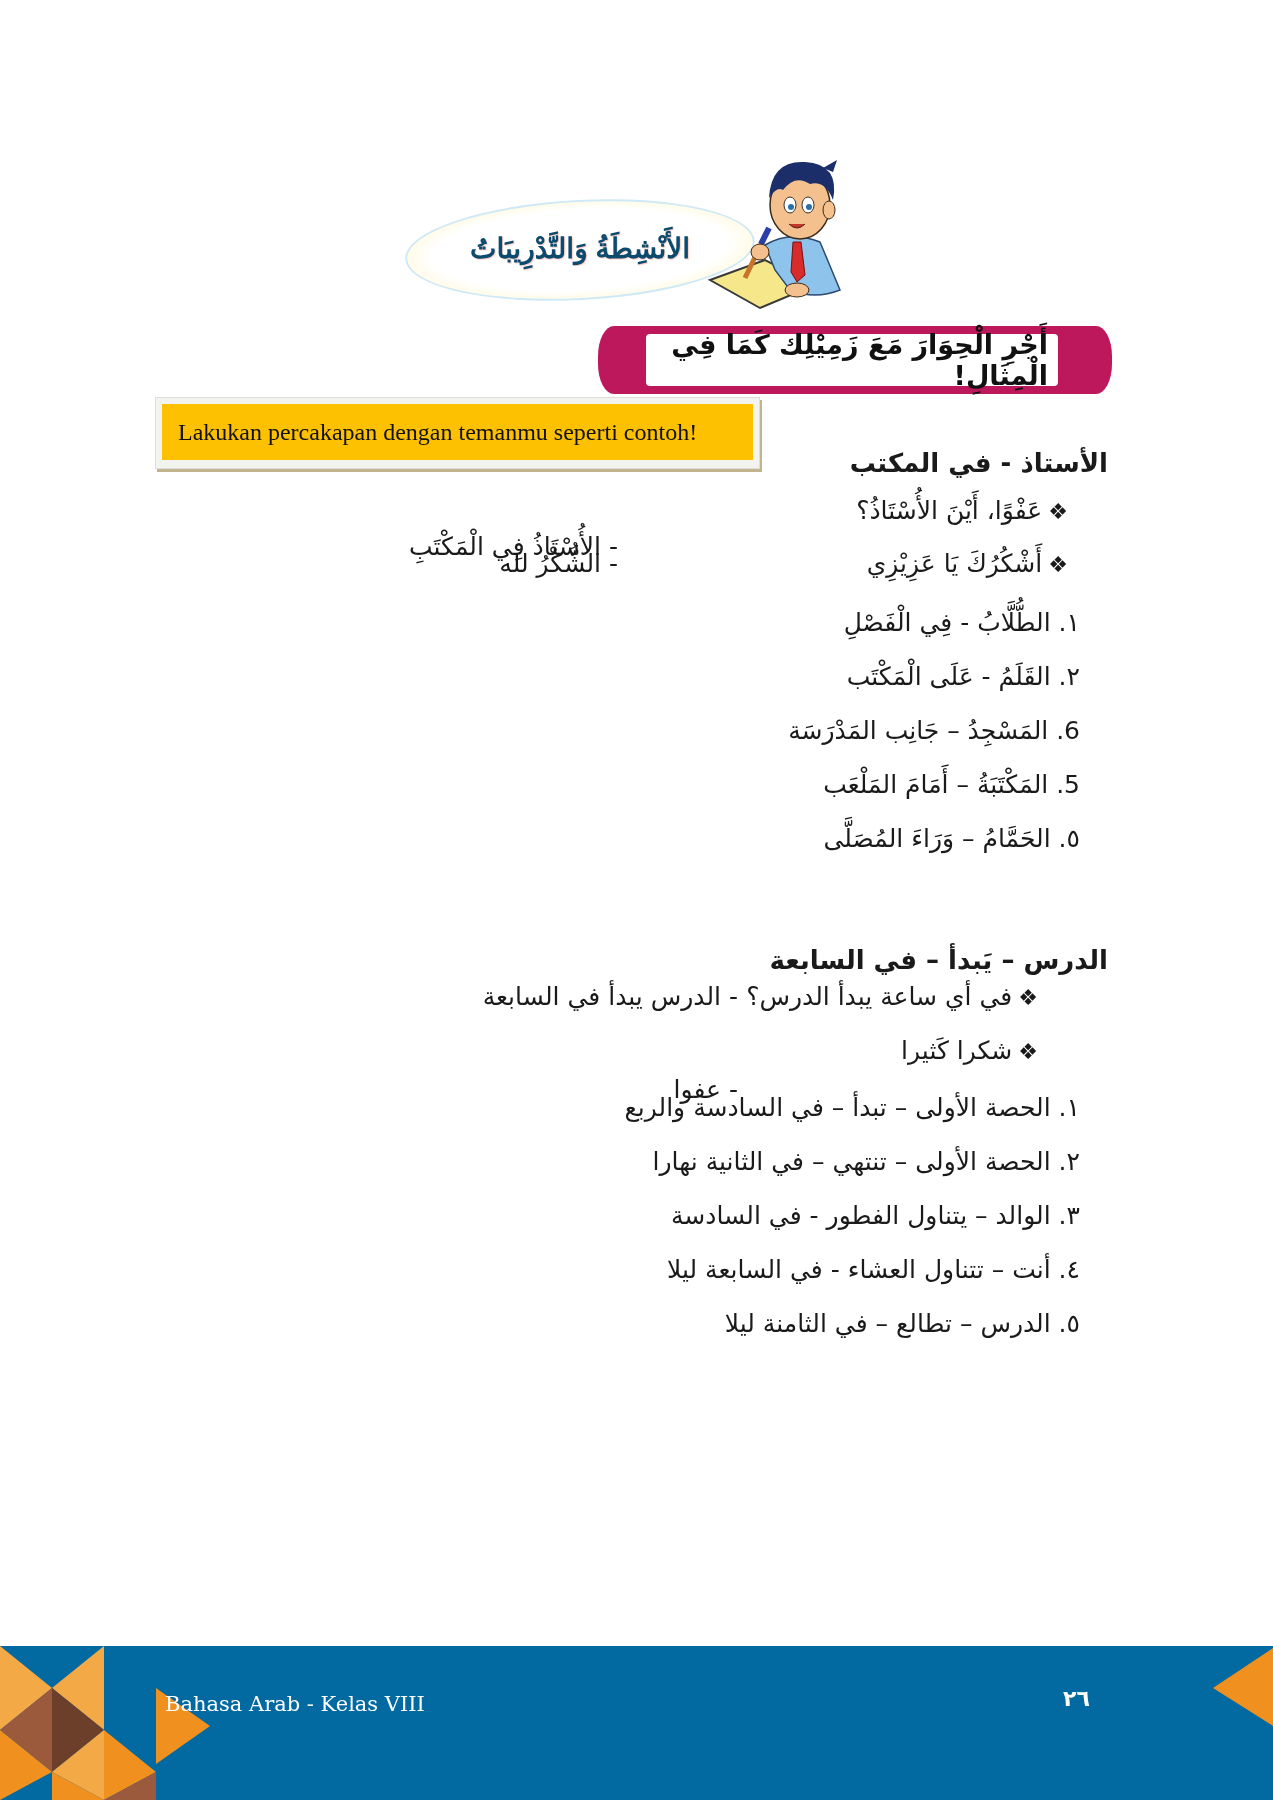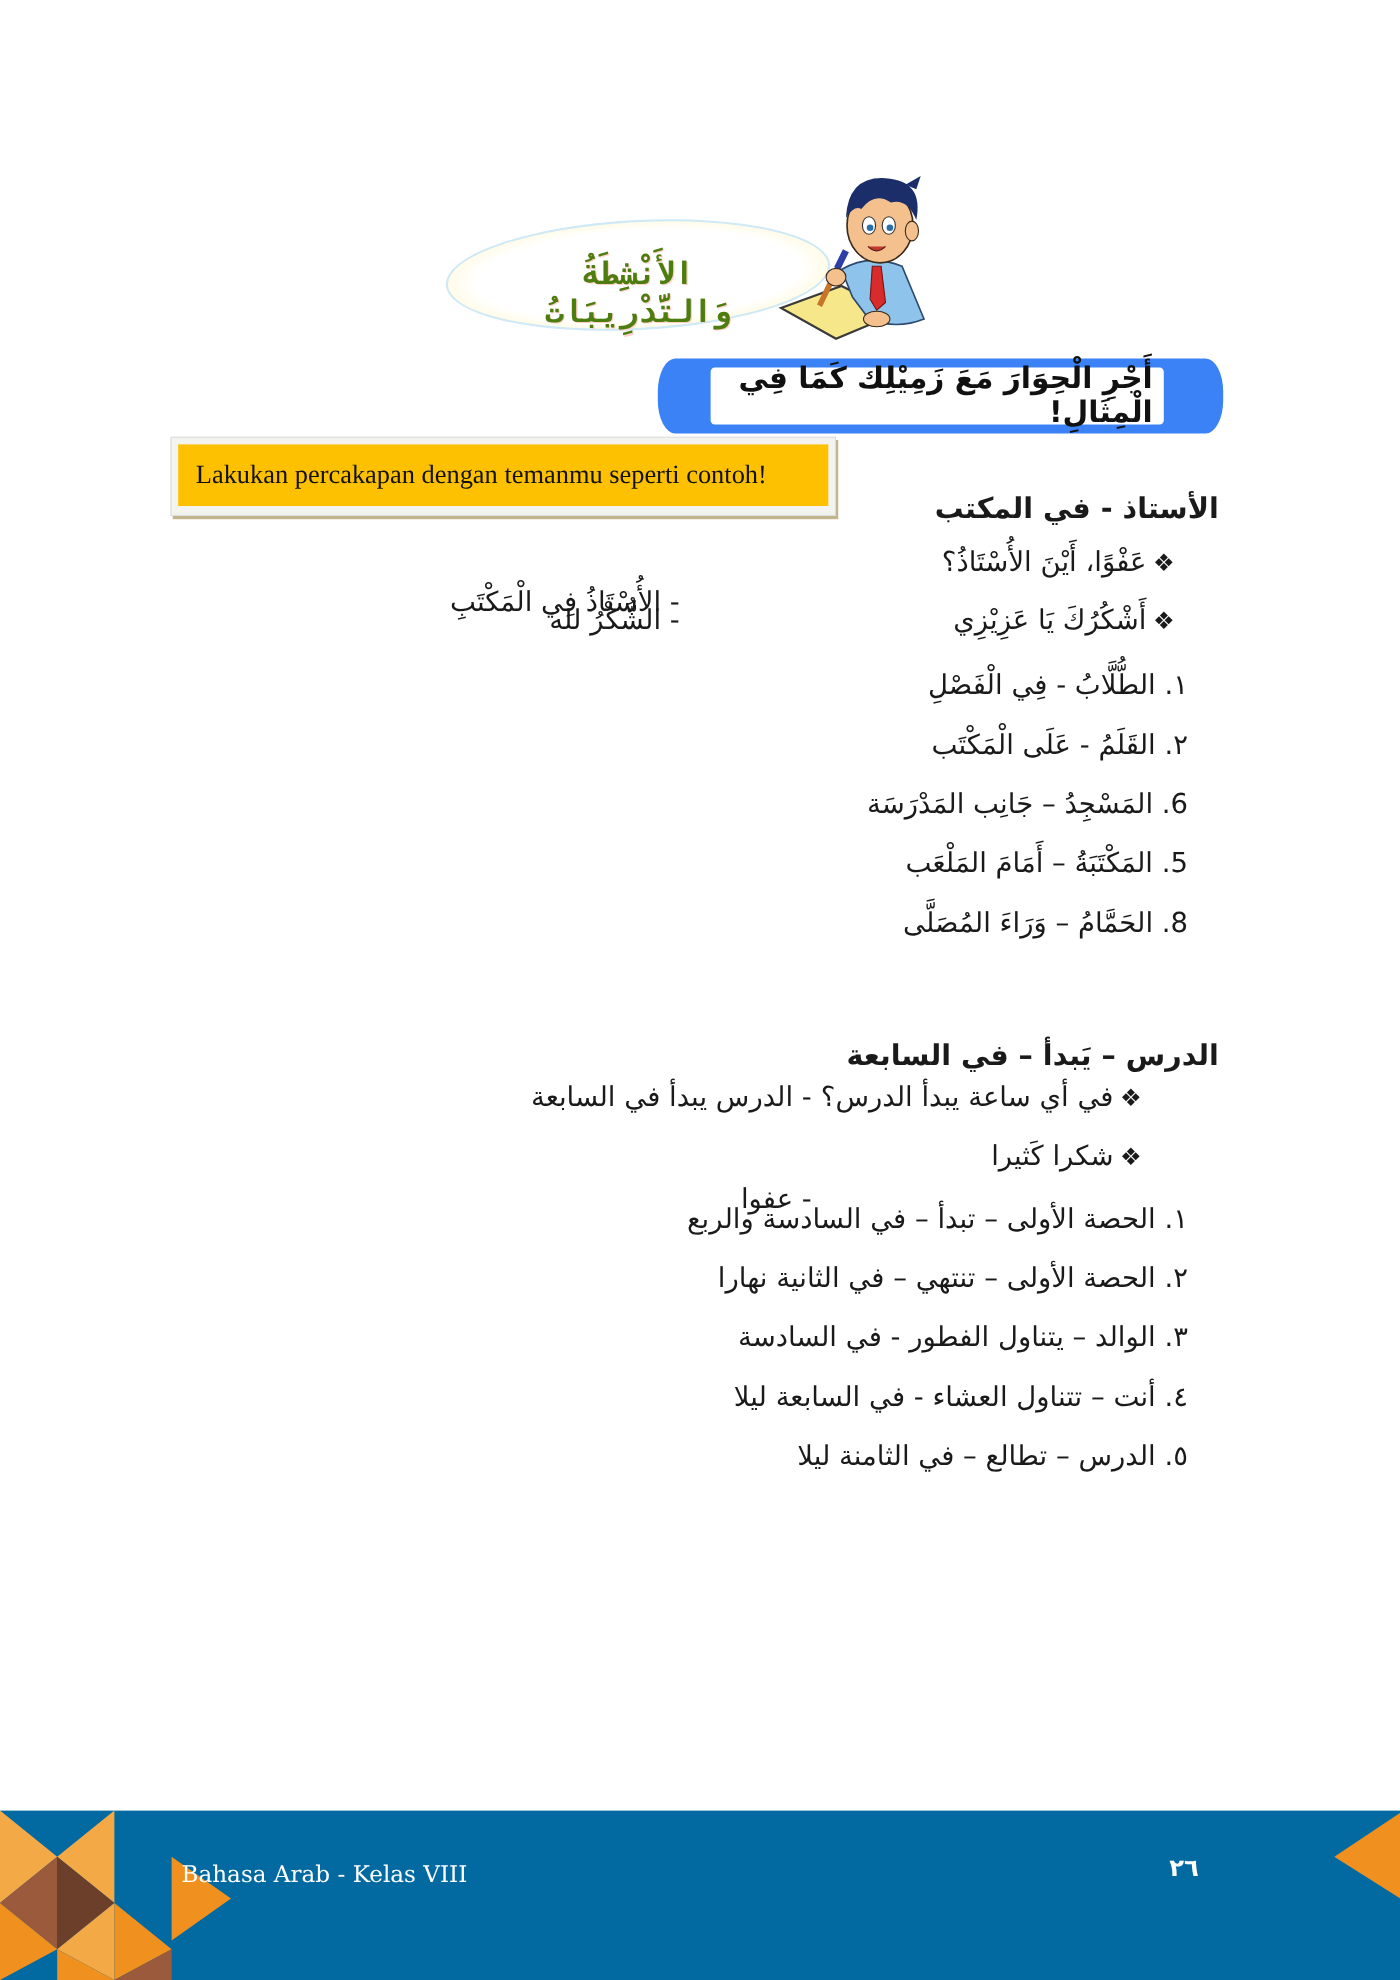--- a/index.html
+++ b/index.html
@@ -10,30 +10,30 @@
   .banner { position: absolute; left: 405px; top: 150px; width: 440px; height: 160px; }
   .banner-oval {
     position: absolute; left: 0; top: 50px; width: 350px; height: 100px;
     border-radius: 50%;
     background: radial-gradient(ellipse at center, #ffffff 60%, #fff9d6 80%, #f5e15a 92%, #b9dff0 100%);
     border: 2px solid #cfe9f6;
     transform: rotate(-3deg);
   }
   .banner-title {
     position: absolute; left: 40px; top: 82px; width: 270px; text-align: center;
-    font-size: 28px; font-weight: bold; color: #4d7c0f;
-    font-family: Liberation Mono, monospace; direction: rtl;
+    font-size: 28px; font-weight: bold; color: #0c4a6e;
+    font-family: Liberation Sans, sans-serif; direction: rtl;
     text-shadow: 1px 1px 0 #ffd0c8;
   }
   .boy { position: absolute; left: 300px; top: 0; width: 145px; height: 160px; }
 
   
   .ar-instr-bar {
     position: absolute; left: 598px; top: 326px; width: 514px; height: 68px;
-    background: #3b82f6; border-radius: 16px / 30px;
+    background: #be185d; border-radius: 16px / 30px;
   }
   .ar-instr-box {
     position: absolute; left: 48px; top: 8px; width: 412px; height: 52px;
     background: #ffffff; border-radius: 4px;
     display: flex; align-items: center; justify-content: flex-end; padding-right: 10px;
   }
   .ar-instr-text { font-size: 27px; font-weight: bold; direction: rtl; font-family: "DejaVu Sans", sans-serif; color:#111; }
 
   
   .id-instr-outer {
@@ -123,21 +123,21 @@
   <span class="dialog-q">
     <span class="bullet">❖</span><span>أَشْكُرُكَ يَا عَزِيْزِي</span>
   </span>
   <span class="dialog-a" style="right:450px;">- الشُّكْرُ لله</span>
 </div>
 
 <div class="num-item" style="top:608px;">١. الطُّلَّابُ - فِي الْفَصْلِ</div>
 <div class="num-item" style="top:662px;">٢. القَلَمُ  - عَلَى الْمَكْتَب</div>
 <div class="num-item" style="top:716px;">6. المَسْجِدُ – جَانِب المَدْرَسَة</div>
 <div class="num-item" style="top:770px;">5. المَكْتَبَةُ – أَمَامَ المَلْعَب</div>
-<div class="num-item" style="top:824px;">8. الحَمَّامُ – وَرَاءَ المُصَلَّى</div>
+<div class="num-item" style="top:824px;">٥. الحَمَّامُ – وَرَاءَ المُصَلَّى</div>
 
 <div class="section-title" style="top:933px;margin-top:12px;">الدرس – يَبدأ – في السابعة</div>
 
 <div class="dialog-row" style="right:235px; width:760px; top:982px;">
   <span class="dialog-q">
     <span class="bullet">❖</span><span>في أي ساعة يبدأ الدرس؟</span>
   </span>
   <span class="dialog-a" style="right:300px;">- الدرس يبدأ في السابعة</span>
 </div>
 

